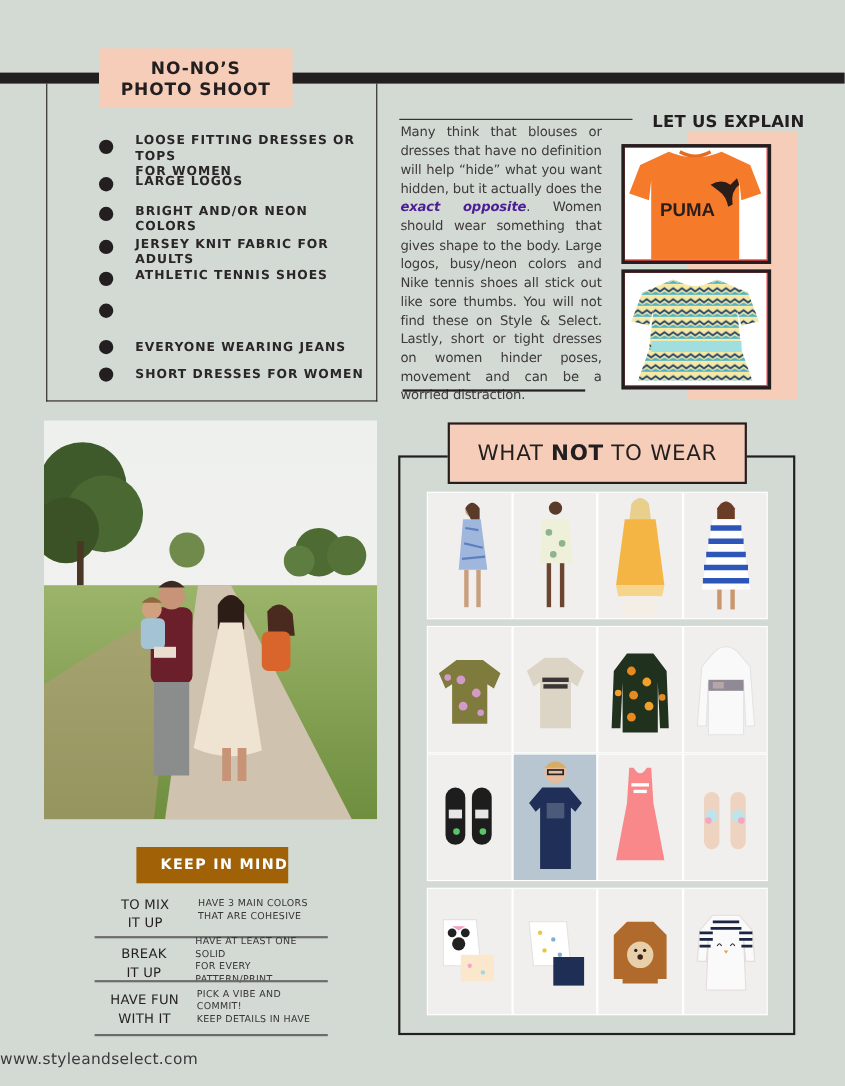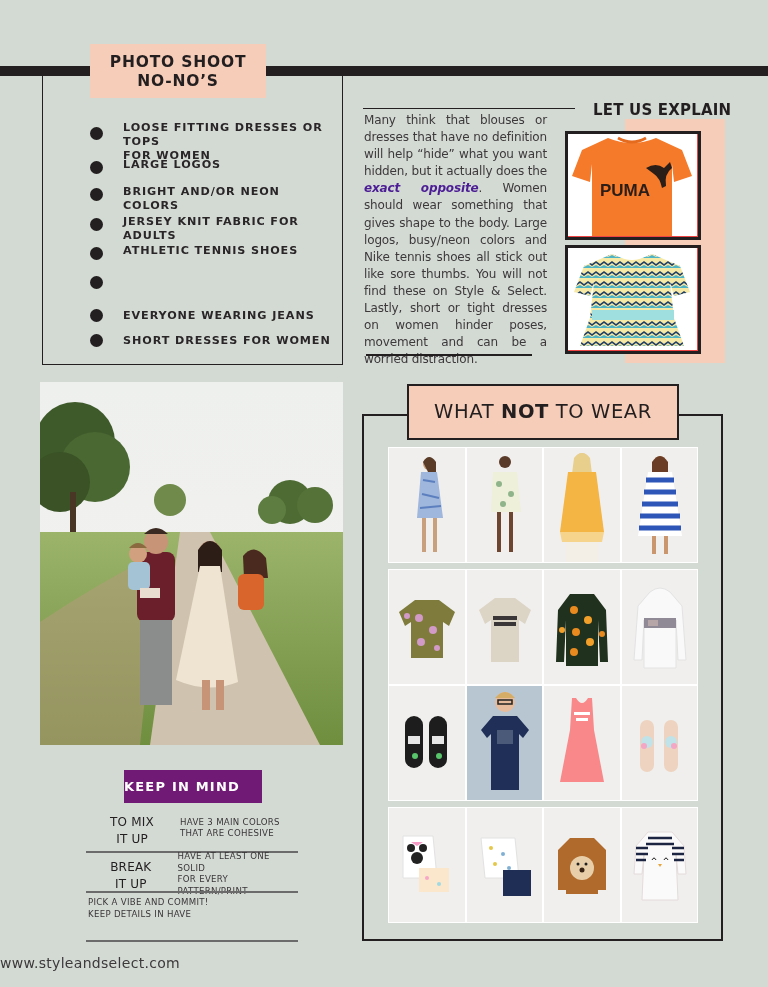--- a/index.html
+++ b/index.html
@@ -43,22 +43,22 @@
 
   .thumb-frame { background: #ef4444; border: 3.5px solid #231f20; overflow: hidden; }
   .shirt1 { left: 565px; top: 131px; width: 136px; height: 109px; }
   .shirt2 { left: 565px; top: 245px; width: 136px; height: 109px; }
 
   
   .photo { left: 40px; top: 382px; width: 303px; height: 363px; overflow: hidden; }
 
   
   .kim-label {
-    left: 124px; top: 770px; width: 138px; height: 33px; background: #701a75; color: #ffffff;
-    font-weight: bold; font-size: 13px; letter-spacing: 1.2px; text-align: left; line-height: 33px;
+    left: 124px; top: 770px; width: 138px; height: 33px; background: #a16207; color: #ffffff;
+    font-weight: bold; font-size: 13px; letter-spacing: 1.2px; text-align: right; line-height: 33px;
   }
   .kim-row { position: absolute; left: 86px; width: 212px; display: flex; align-items: center; }
   .kim-head { width: 92px; text-align: center; font-size: 12px; line-height: 17px; color: #231f20; letter-spacing: 0.2px; }
   .kim-desc { margin-left: 2px; font-size: 8.6px; line-height: 11.5px; color: #3a3638; letter-spacing: 0.3px; }
   .kim-rule { position: absolute; left: 86px; width: 212px; height: 1.5px; background: #6b6b6b; }
 
   
   .wntw-box { left: 362px; top: 414px; width: 361px; height: 527px; border: 2.5px solid #231f20; }
   .wntw-label {
     left: 407px; top: 384px; width: 272px; height: 56px; background: #f6cdb8;
@@ -72,22 +72,22 @@
 
   .footer-url { left: 0; top: 955px; width: 648px; text-align: left; font-size: 14px; color: #3d393b; letter-spacing: 0.3px; }
 </style>
 </head>
 <body>
 
 <div class="abs top-bar"></div>
 
 <div class="abs nono-box"></div>
 <div class="abs nono-label">
+  <div>NO-NO’S</div>
   <div>PHOTO SHOOT</div>
-  <div>NO-NO’S</div>
 </div>
 
 <ul class="abs nono-list">
   <li class="nono-item" style="top:3px">
     <span class="bullet" style="margin-top:6px"></span>
     <span class="nono-text"><span>LOOSE FITTING DRESSES OR TOPS</span><br><span>FOR WOMEN</span></span>
   </li>
   <li class="nono-item" style="top:40px">
     <span class="bullet"></span>
     <span class="nono-text">LARGE LOGOS</span>
@@ -205,20 +205,21 @@
 </div>
 <div class="kim-rule" style="top:851px"></div>
 
 <div class="kim-row" style="top:855px">
   <div class="kim-head"><span>BREAK</span><br><span>IT UP</span></div>
   <div class="kim-desc" style="margin-top:-4px"><span>HAVE AT LEAST ONE SOLID</span><br><span>FOR EVERY PATTERN/PRINT</span></div>
 </div>
 <div class="kim-rule" style="top:891px"></div>
 
 <div class="kim-row" style="top:901px">
+  <div class="kim-head"><span>HAVE FUN</span><br><span>WITH IT</span></div>
   <div class="kim-desc" style="margin-top:-4px"><span>PICK A VIBE AND COMMIT!</span><br><span>KEEP DETAILS IN HAVE</span></div>
 </div>
 <div class="kim-rule" style="top:940px"></div>
 
 <div class="abs wntw-box"></div>
 <div class="abs wntw-label"><span>WHAT </span><b>NOT</b><span> TO WEAR</span></div>
 
 <div class="abs grid">
 
   <div class="grid-row" style="top:0">

